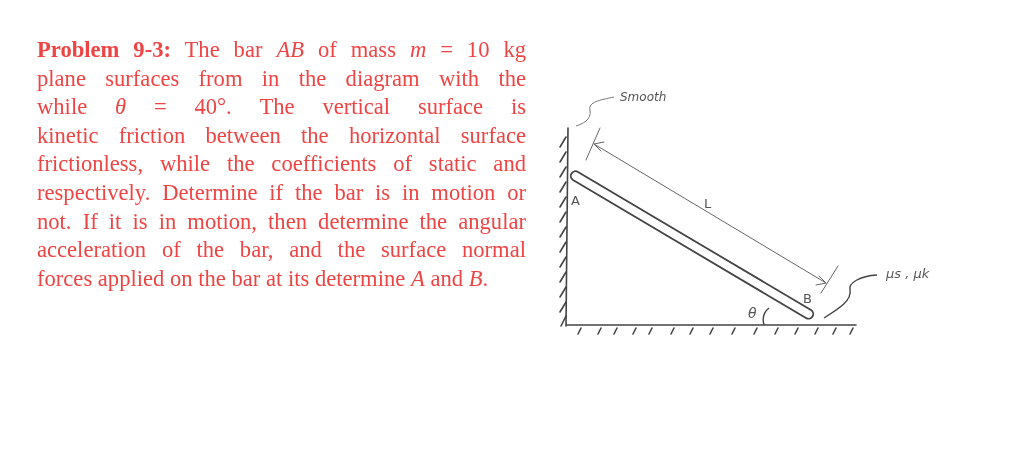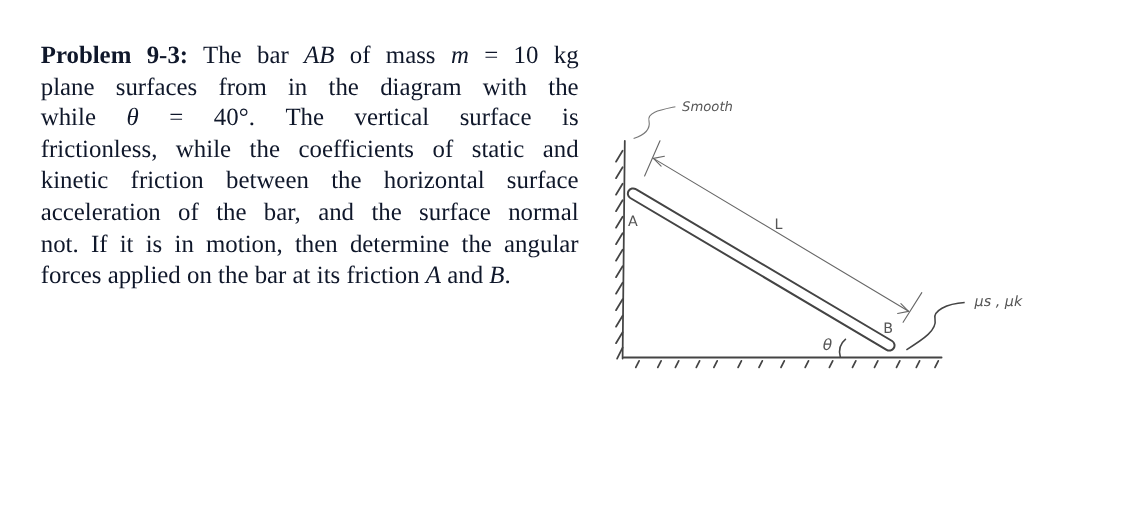--- a/index.html
+++ b/index.html
@@ -14,21 +14,21 @@
       overflow: hidden;
     }
     .problem-text {
       position: absolute;
       left: 37px;
       top: 36px;
       width: 489px;
       font-family: "Liberation Serif", "DejaVu Serif", serif;
       font-size: 22.6px;
       line-height: 28.6px;
-      color: #0f172a;
+      color: #ef4444;
       text-align: justify;
     }
     .problem-text .line {
       display: block;
       text-align: justify;
       text-align-last: justify;
       white-space: nowrap;
       height: 28.6px;
     }
     .problem-text .line.last {
@@ -57,25 +57,26 @@
       fill: #555555;
     }
   </style>
 </head>
 <body>
 
 <div class="problem-text" id="problem-text">
     <span class="line"><span class="title-bold">Problem 9-3:</span><span> The bar </span><span class="math-italic">AB</span><span> of mass </span><span class="math-italic">m</span><span> = 10 kg</span></span>
     <span class="line"><span>plane surfaces from in the diagram with the</span></span>
     <span class="line"><span>while </span><span class="math-italic">θ</span><span> = 40°.  The  vertical  surface  is</span></span>
+    <span class="line"><span>kinetic friction between the horizontal surface</span></span>
     <span class="line"><span>frictionless, while the coefficients of static and</span></span>
-    <span class="line"><span>kinetic friction between the horizontal surface</span></span>
+    <span class="line"><span>respectively. Determine if the bar is in motion or</span></span>
+    <span class="line"><span>not. If it is in motion, then determine the angular</span></span>
     <span class="line"><span>acceleration of the bar, and the surface normal</span></span>
-    <span class="line"><span>not. If it is in motion, then determine the angular</span></span>
-    <span class="line last"><span>forces applied on the bar at its friction </span><span class="math-italic">A</span><span> and </span><span class="math-italic">B</span><span>.</span></span>
+    <span class="line last"><span>forces applied on the bar at its determine </span><span class="math-italic">A</span><span> and </span><span class="math-italic">B</span><span>.</span></span>
   </div>
 
 <svg class="diagram" viewBox="540 70 460 300" width="460" height="300" xmlns="http://www.w3.org/2000/svg">
 
   <g stroke="#444" stroke-width="1.6" fill="none" stroke-linecap="round">
     <line x1="568" y1="128" x2="566" y2="326"></line>
 
     <line x1="566" y1="137" x2="560" y2="147"></line>
     <line x1="566" y1="152" x2="560" y2="162"></line>
     <line x1="566" y1="167" x2="560" y2="177"></line>

